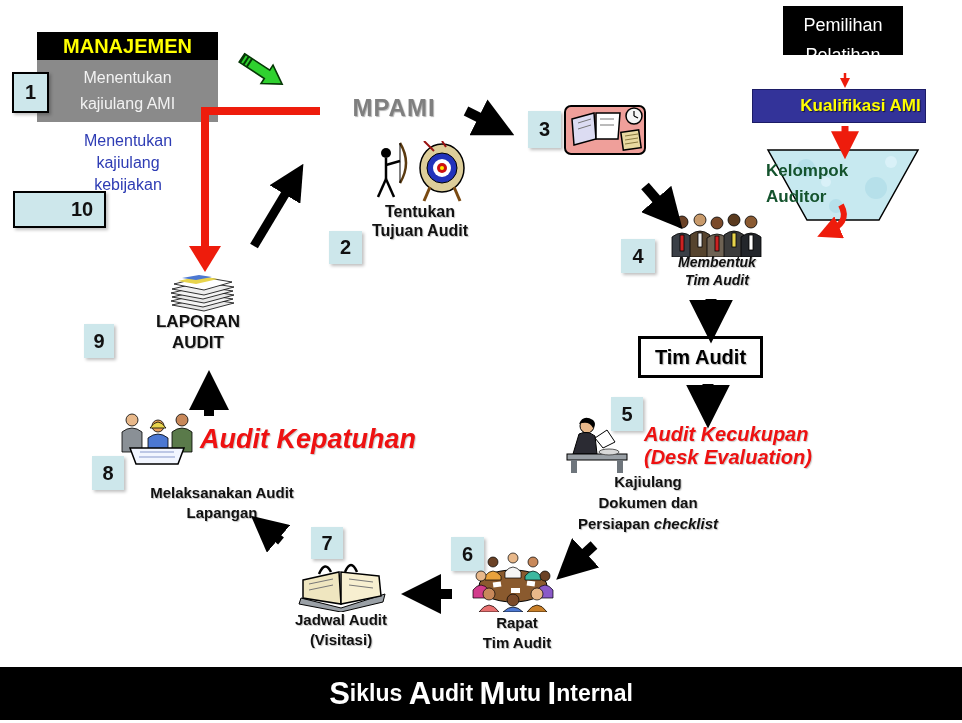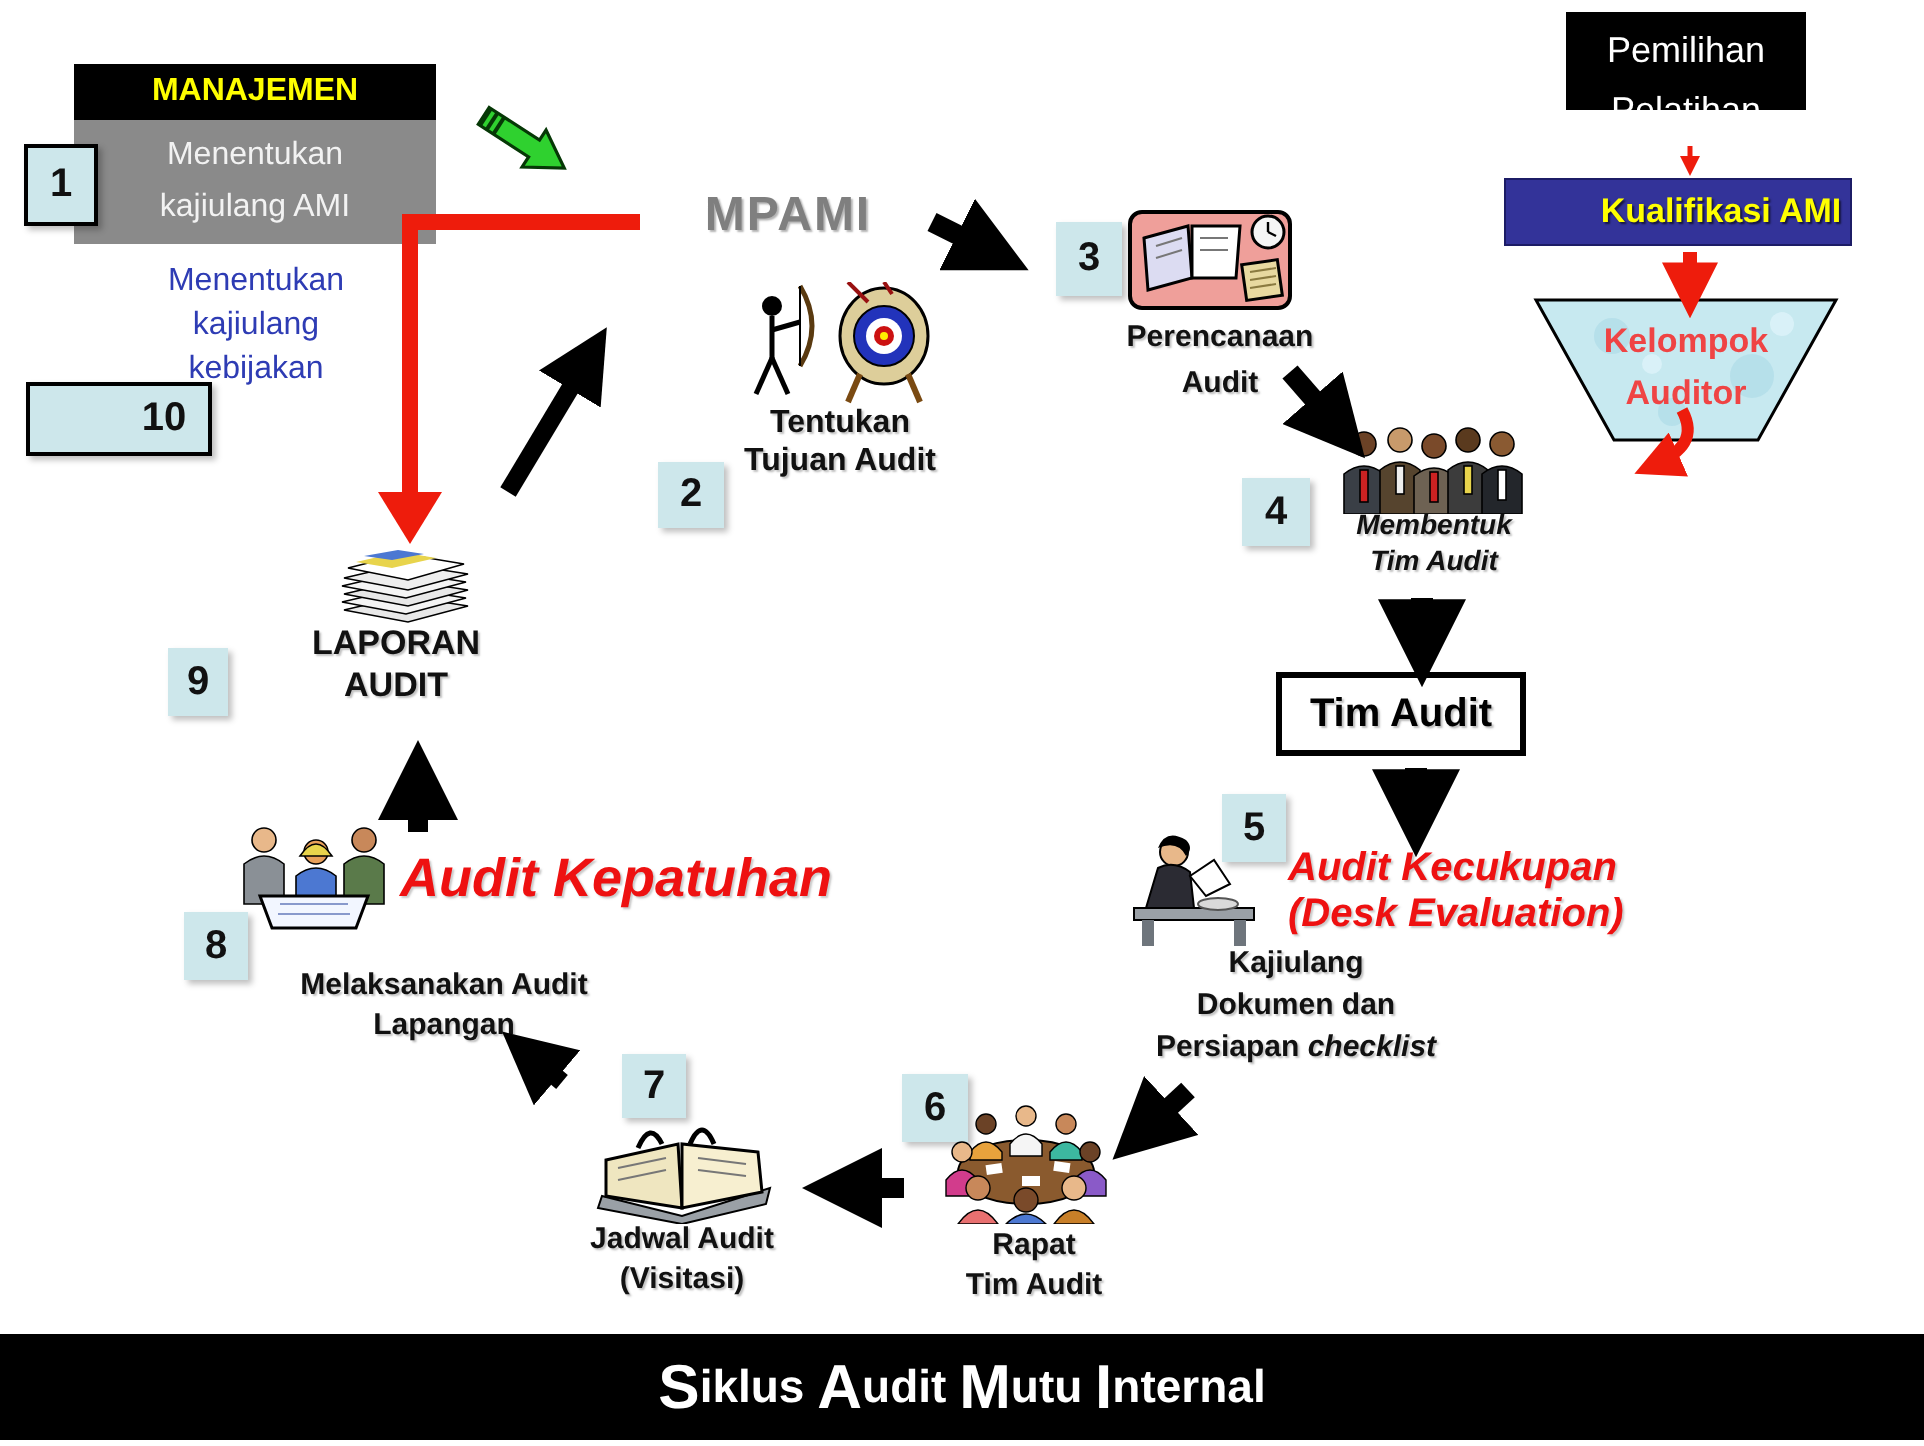--- a/index.html
+++ b/index.html
@@ -1,21 +1,21 @@
 <!DOCTYPE html>
 <html><head>
 <meta charset="utf-8">
 <style>
   html,body{margin:0;padding:0;}
   body{font-family:"Liberation Sans","DejaVu Sans",sans-serif;}
   .canvas{position:relative;width:962px;height:723px;background:#ffffff;overflow:hidden;}
   .abs{position:absolute;}
 
   .manajemen{left:37px;top:32px;width:181px;height:28px;background:#000;color:#ffff00;
-    font-weight:bold;font-size:16px;line-height:28px;text-align:center;}
+    font-weight:bold;font-size:20px;line-height:28px;text-align:center;}
   .policybox{left:37px;top:60px;width:181px;height:62px;background:#8a8a8a;color:#f2f2f2;
     font-size:16px;line-height:26px;text-align:center;padding-top:5px;box-sizing:border-box;}
   .reviewtext{left:53px;top:130px;width:150px;color:#2e3cb4;font-size:16px;line-height:22px;
     text-align:center;font-weight:500;}
 
   .badge{background:#cde7eb;color:#111;font-weight:bold;font-size:20px;
     display:flex;align-items:center;justify-content:center;
     box-shadow:2px 2px 3px rgba(0,0,0,0.25);}
   .badge.bordered{border:2px solid #000;}
 
@@ -39,22 +39,22 @@
   .timauditbox{left:638px;top:336px;width:119px;height:36px;background:#fff;border:3px solid #000;
     display:flex;align-items:center;justify-content:center;font-weight:bold;font-size:20px;
     text-shadow:1px 1px 1px rgba(120,120,120,0.5);}
 
   .pemilihan{left:783px;top:6px;width:120px;height:49px;background:#000;color:#fff;
     font-size:18px;line-height:30px;text-align:center;padding-top:4px;box-sizing:border-box;}
   .kualifikasi{left:752px;top:89px;width:174px;height:34px;background:#333399;border:1px solid #1c1c66;
     color:#ffff00;font-weight:bold;font-size:17px;line-height:32px;text-align:center;box-sizing:border-box;
     text-shadow:1px 1px 1px rgba(0,0,0,0.6);padding-left:43px;}
   .trapwrap{left:766px;top:148px;width:154px;height:74px;}
-  .traptext{position:absolute;left:0;top:10px;width:154px;color:#ef4444;font-weight:bold;
-    font-size:17px;line-height:26px;text-align:center;}
+  .traptext{position:absolute;left:0;top:10px;width:154px;color:#14532d;font-weight:bold;
+    font-size:17px;line-height:26px;}
 
   .footer{left:0;top:667px;width:962px;height:53px;background:#000;color:#fff;
     display:flex;align-items:center;justify-content:center;}
   .footer .cap{font-size:31px;font-weight:bold;}
   .footer .rest{font-size:23px;font-weight:bold;}
   .footer span{white-space:pre;}
 
   svg{display:block;}
   .arrowlayer{left:0;top:0;pointer-events:none;}
 </style>
@@ -121,24 +121,20 @@
     <line x1="36" y1="14" x2="50" y2="14" stroke="#777" stroke-width="1"></line>
     <line x1="36" y1="20" x2="50" y2="20" stroke="#777" stroke-width="1"></line>
     <circle cx="70" cy="11" r="8" fill="#f5f5f5" stroke="#000" stroke-width="1.5"></circle>
     <line x1="70" y1="11" x2="70" y2="6" stroke="#000" stroke-width="1.2"></line>
     <line x1="70" y1="11" x2="74" y2="13" stroke="#000" stroke-width="1.2"></line>
     <rect x="58" y="26" width="18" height="18" fill="#e8d9a0" stroke="#000" stroke-width="1.5" transform="rotate(-8 67 35)"></rect>
     <line x1="61" y1="31" x2="74" y2="29" stroke="#8a7a40" stroke-width="1"></line>
     <line x1="61" y1="35" x2="74" y2="33" stroke="#8a7a40" stroke-width="1"></line>
     <line x1="61" y1="39" x2="74" y2="37" stroke="#8a7a40" stroke-width="1"></line>
   </svg>
-  <div class="abs lbl perencanaan">
-    <div>Perencanaan</div>
-    <div>Audit</div>
-  </div>
 
   <div class="abs badge" style="left:621px;top:239px;width:34px;height:34px;">4</div>
   <svg class="abs" style="left:670px;top:213px;" width="92" height="44" viewBox="0 0 92 44">
     <g stroke="#000" stroke-width="0.8">
       <circle cx="12" cy="9" r="6" fill="#6b4226"></circle>
         <path d="M2,44 L2,24 Q12,16 22,24 L22,44 Z" fill="#3a3f46"></path>
       <rect x="10" y="22" width="4" height="16" fill="#cc2222"></rect>
       <circle cx="30" cy="7" r="6" fill="#c89a6b"></circle>
         <path d="M20,44 L20,22 Q30,14 40,22 L40,44 Z" fill="#56442e"></path>
       <rect x="28" y="20" width="4" height="14" fill="#eeeeee"></rect>

